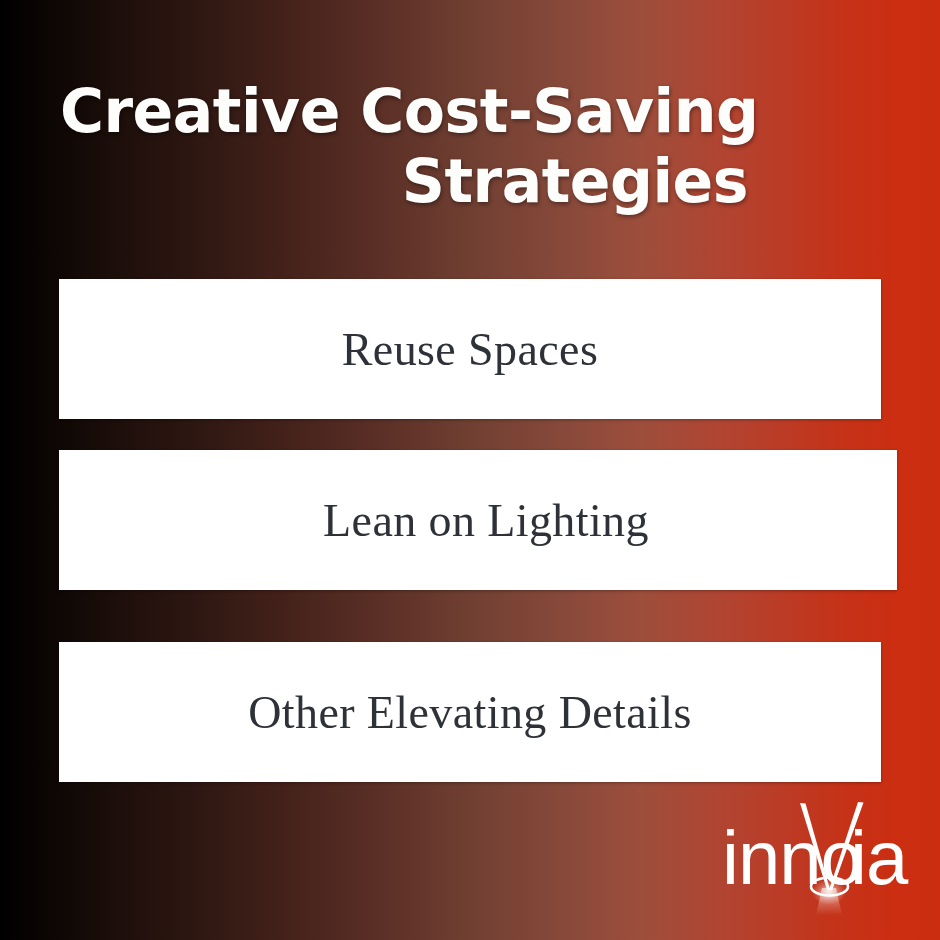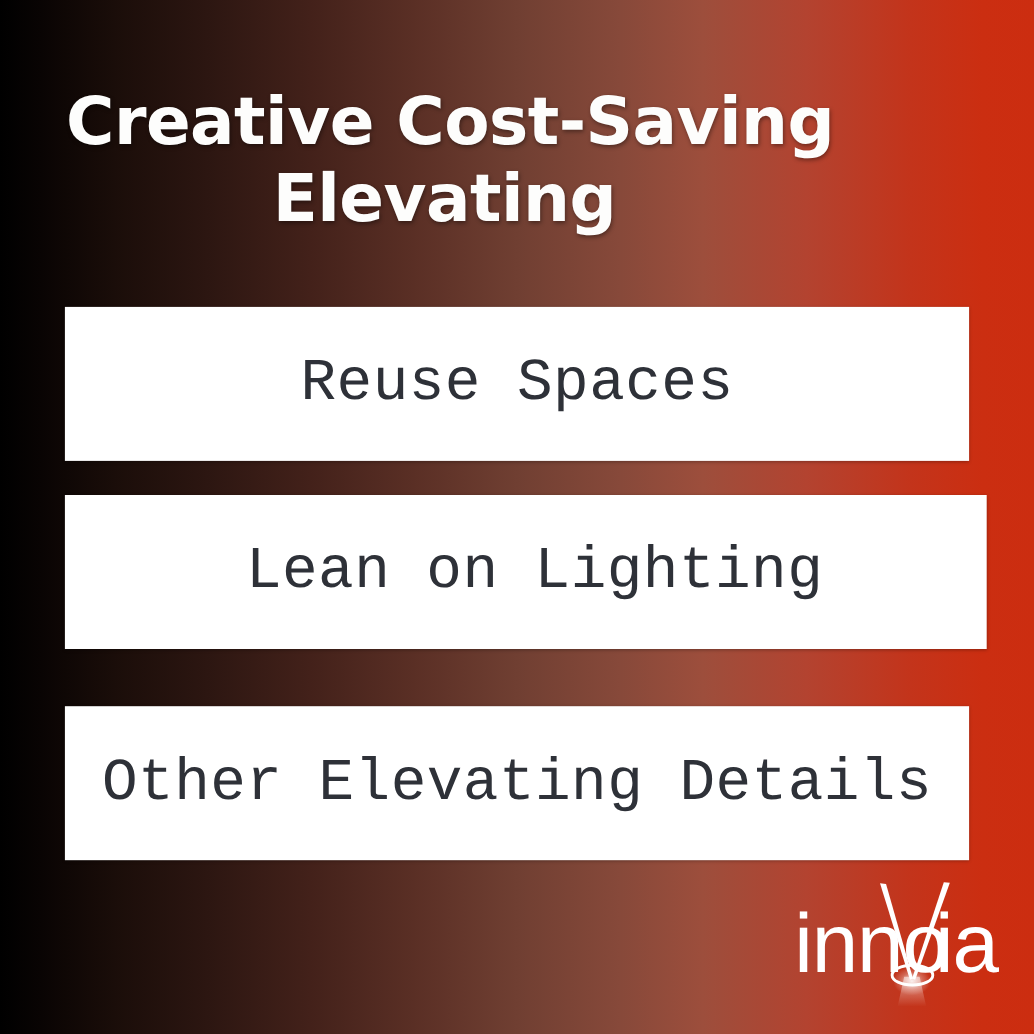--- a/index.html
+++ b/index.html
@@ -32,21 +32,21 @@
       #cc2d10 100%
     );
   }
 
   
   .title-block {
     position: absolute;
     left: 0;
     top: 76px;
     width: 808px;
-    text-align: center;
+    text-align: right;
     padding: 0 60px;
     box-sizing: border-box;
   }
   .title-line {
     display: block;
     font-family: "DejaVu Sans", sans-serif;
     font-weight: bold;
     font-size: 60px;
     line-height: 70px;
     letter-spacing: -0.5px;
@@ -65,23 +65,23 @@
     box-shadow: 0 1px 3px rgba(0,0,0,0.30);
     display: flex;
     align-items: center;
     justify-content: center;
   }
   #card-0 { top: 279px; }
   #card-1 { top: 450px; padding-left: 16px; }
   #card-2 { top: 642px; }
 
   .card-label {
-    font-family: Liberation Mono, monospace;
+    font-family: Liberation Serif, serif;
     font-weight: 300;
-    font-size: 54px;
+    font-size: 46px;
     letter-spacing: 0.4px;
     color: #2e3138;
     white-space: nowrap;
   }
 
   
   .logo {
     position: absolute;
     left: 708px;
     top: 770px;
@@ -97,21 +97,21 @@
     overflow: visible;
   }
 </style>
 </head>
 <body>
 
 <div id="slide">
 
   <div class="title-block">
     <span class="title-line">Creative Cost-Saving</span>
-    <span class="title-line">Elevating</span>
+    <span class="title-line">Strategies</span>
   </div>
 
   <div class="card" id="card-0">
     <span class="card-label">Reuse Spaces</span>
   </div>
 
   <div class="card" id="card-1">
     <span class="card-label">Lean on Lighting</span>
   </div>
 

